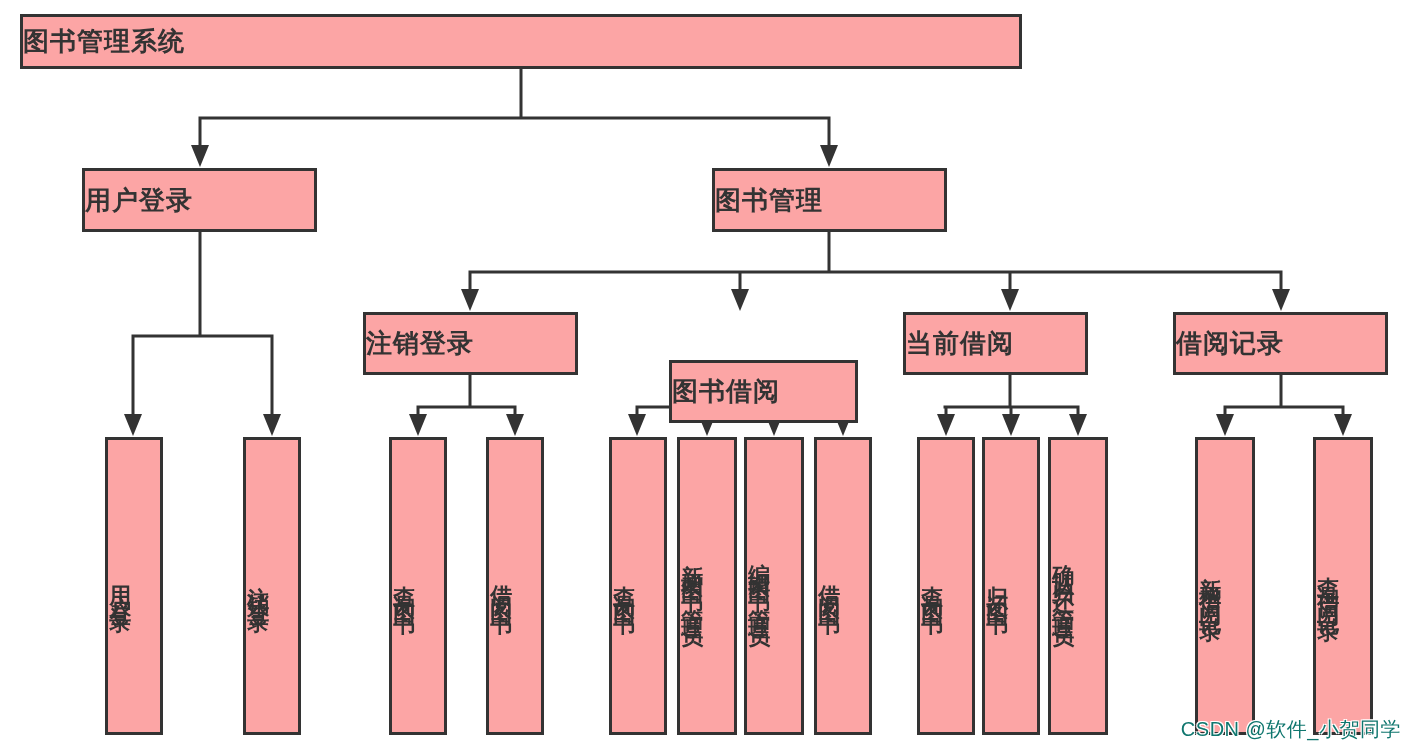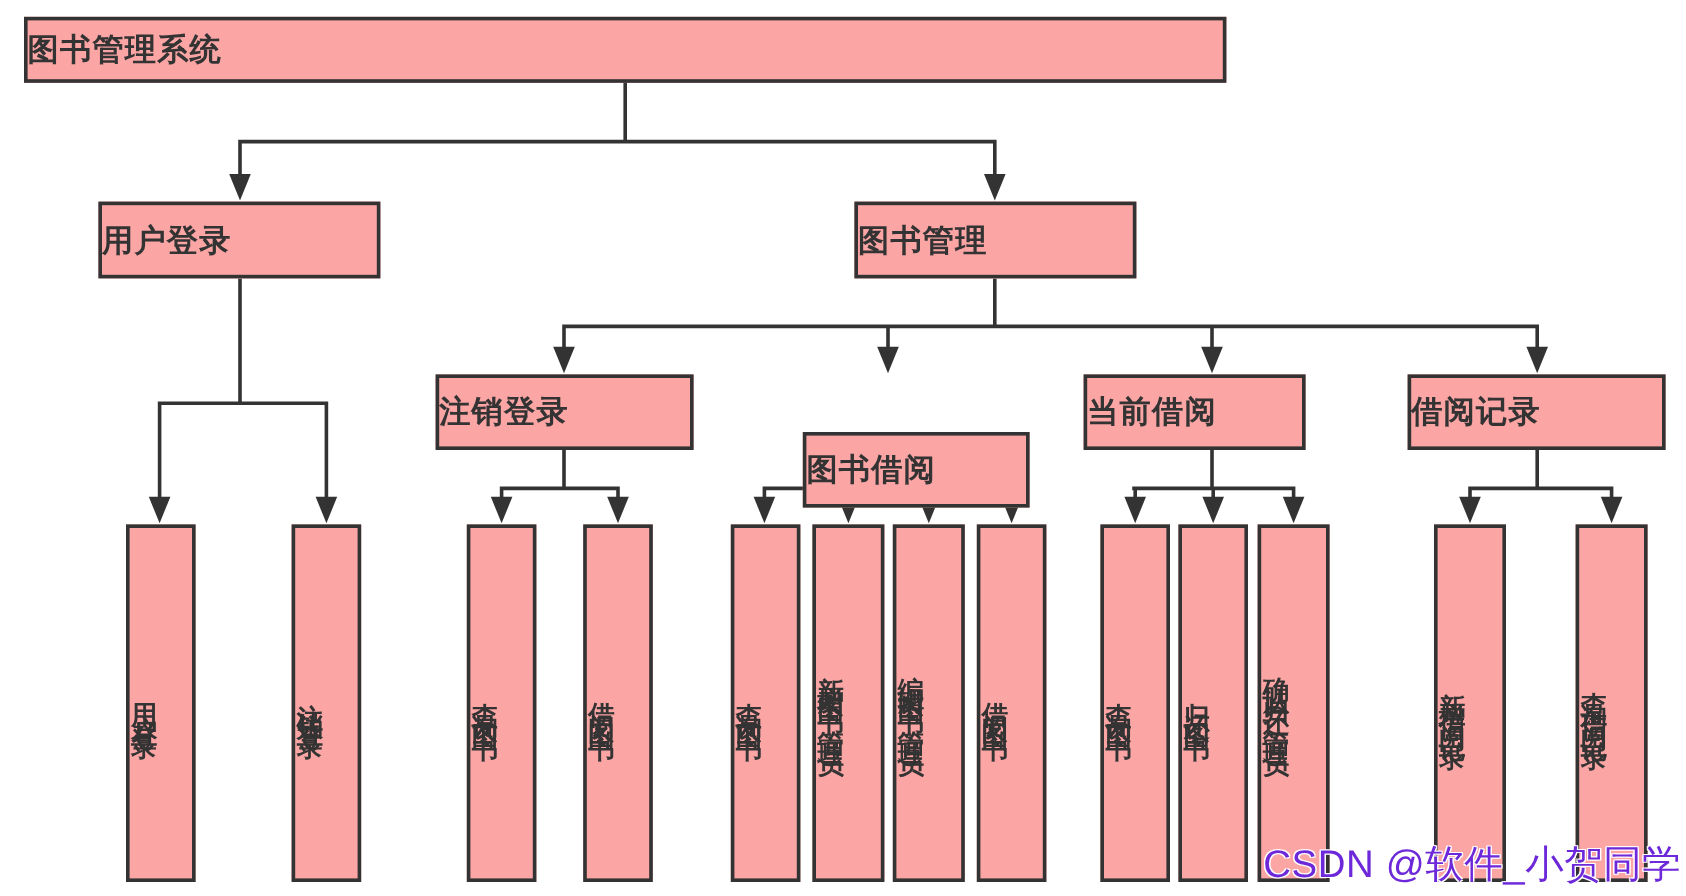--- a/index.html
+++ b/index.html
@@ -38,22 +38,22 @@
     text-orientation: mixed;
     font-size: 22px;
     letter-spacing: 9px;
     line-height: 1.1;
     color: #333333;
   }
   #watermark {
     position: absolute;
     right: 4px;
     bottom: 4px;
-    font-size: 32px;
-    color: #6d28d9;
+    font-size: 20px;
+    color: #0f766e;
     letter-spacing: 0.5px;
     white-space: nowrap;
     text-shadow: 1px 1px 0 #ffffff, -1px -1px 0 #ffffff, 1px -1px 0 #ffffff, -1px 1px 0 #ffffff;
     z-index: 5;
   }
 </style>
 </head>
 <body>
 
 <div id="canvas">

